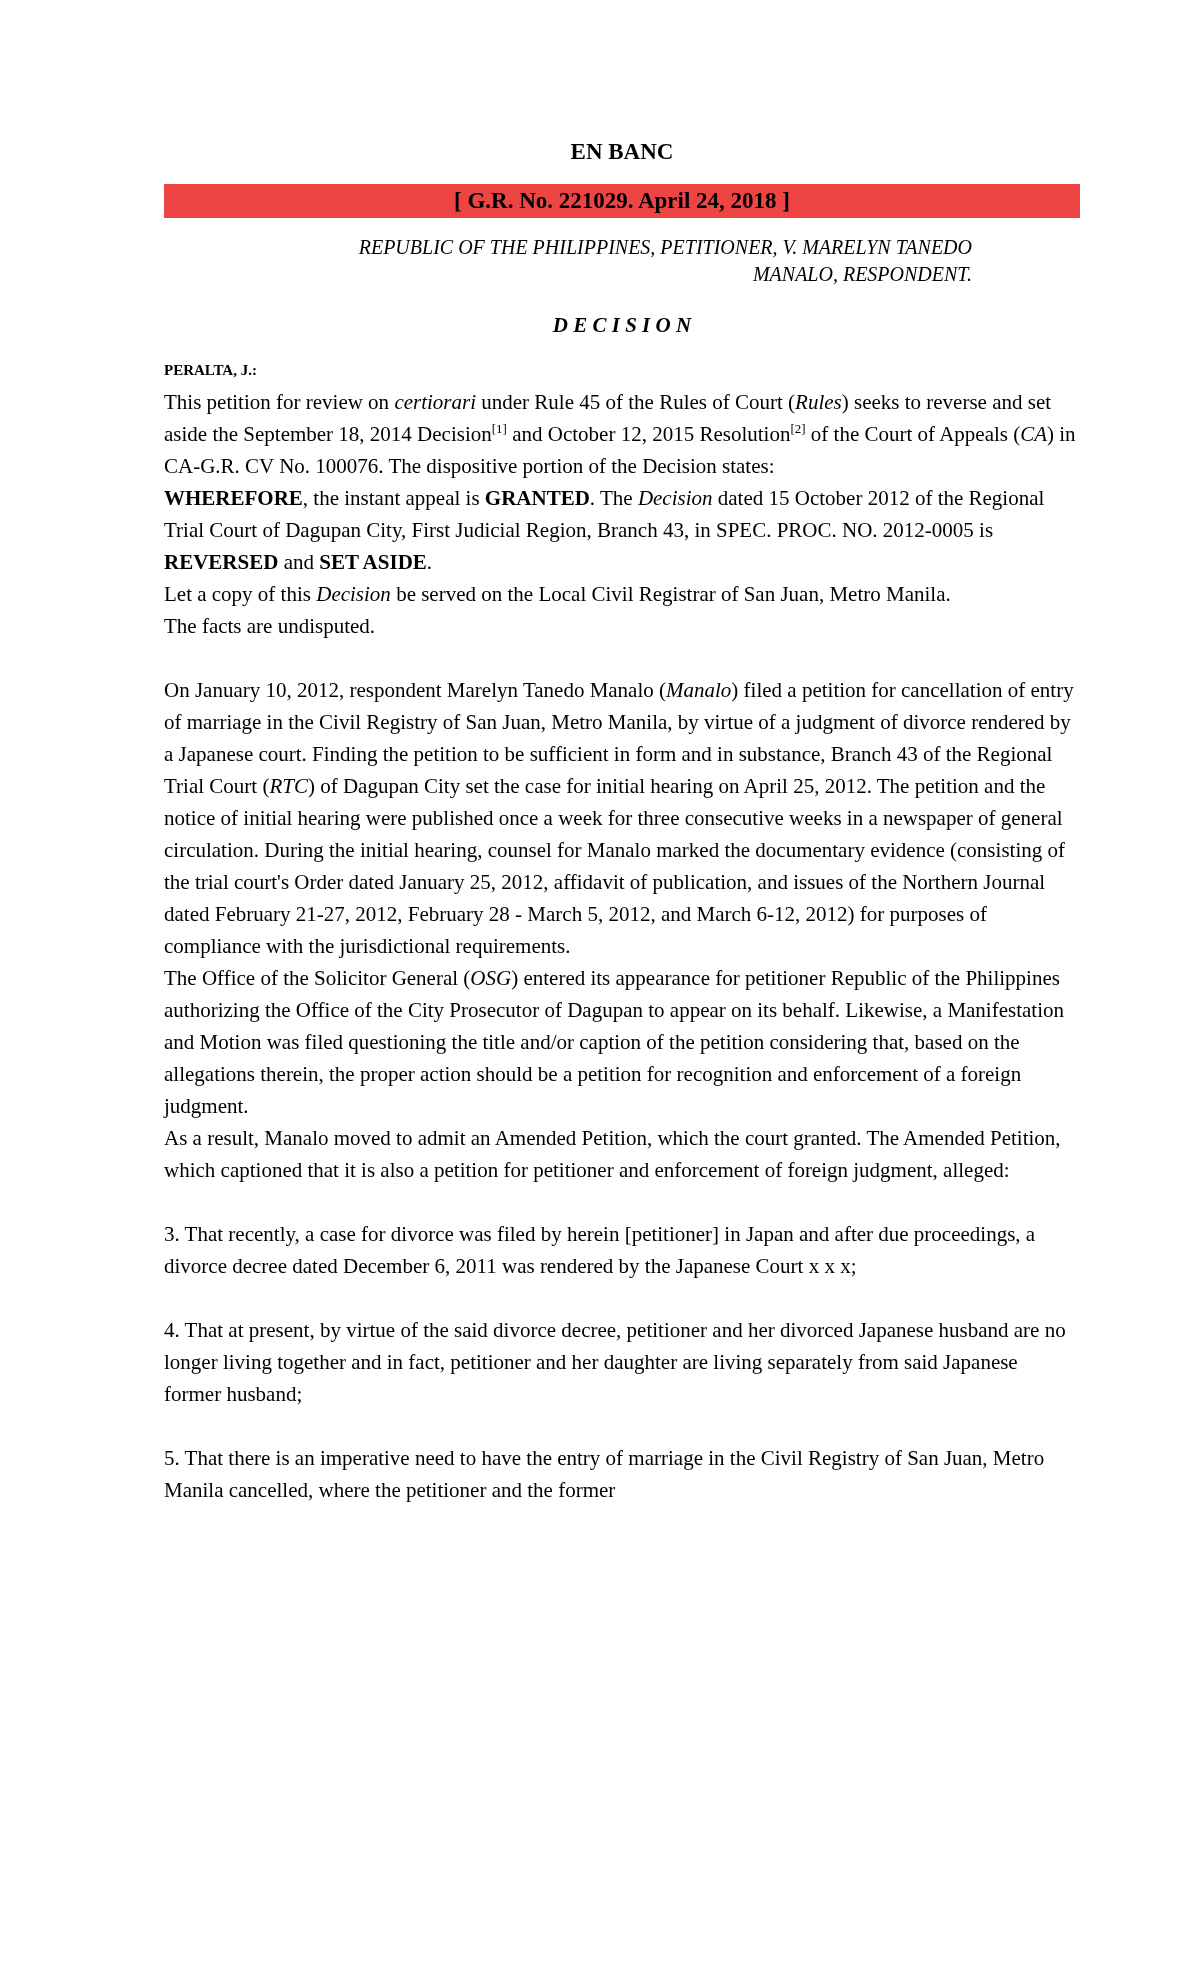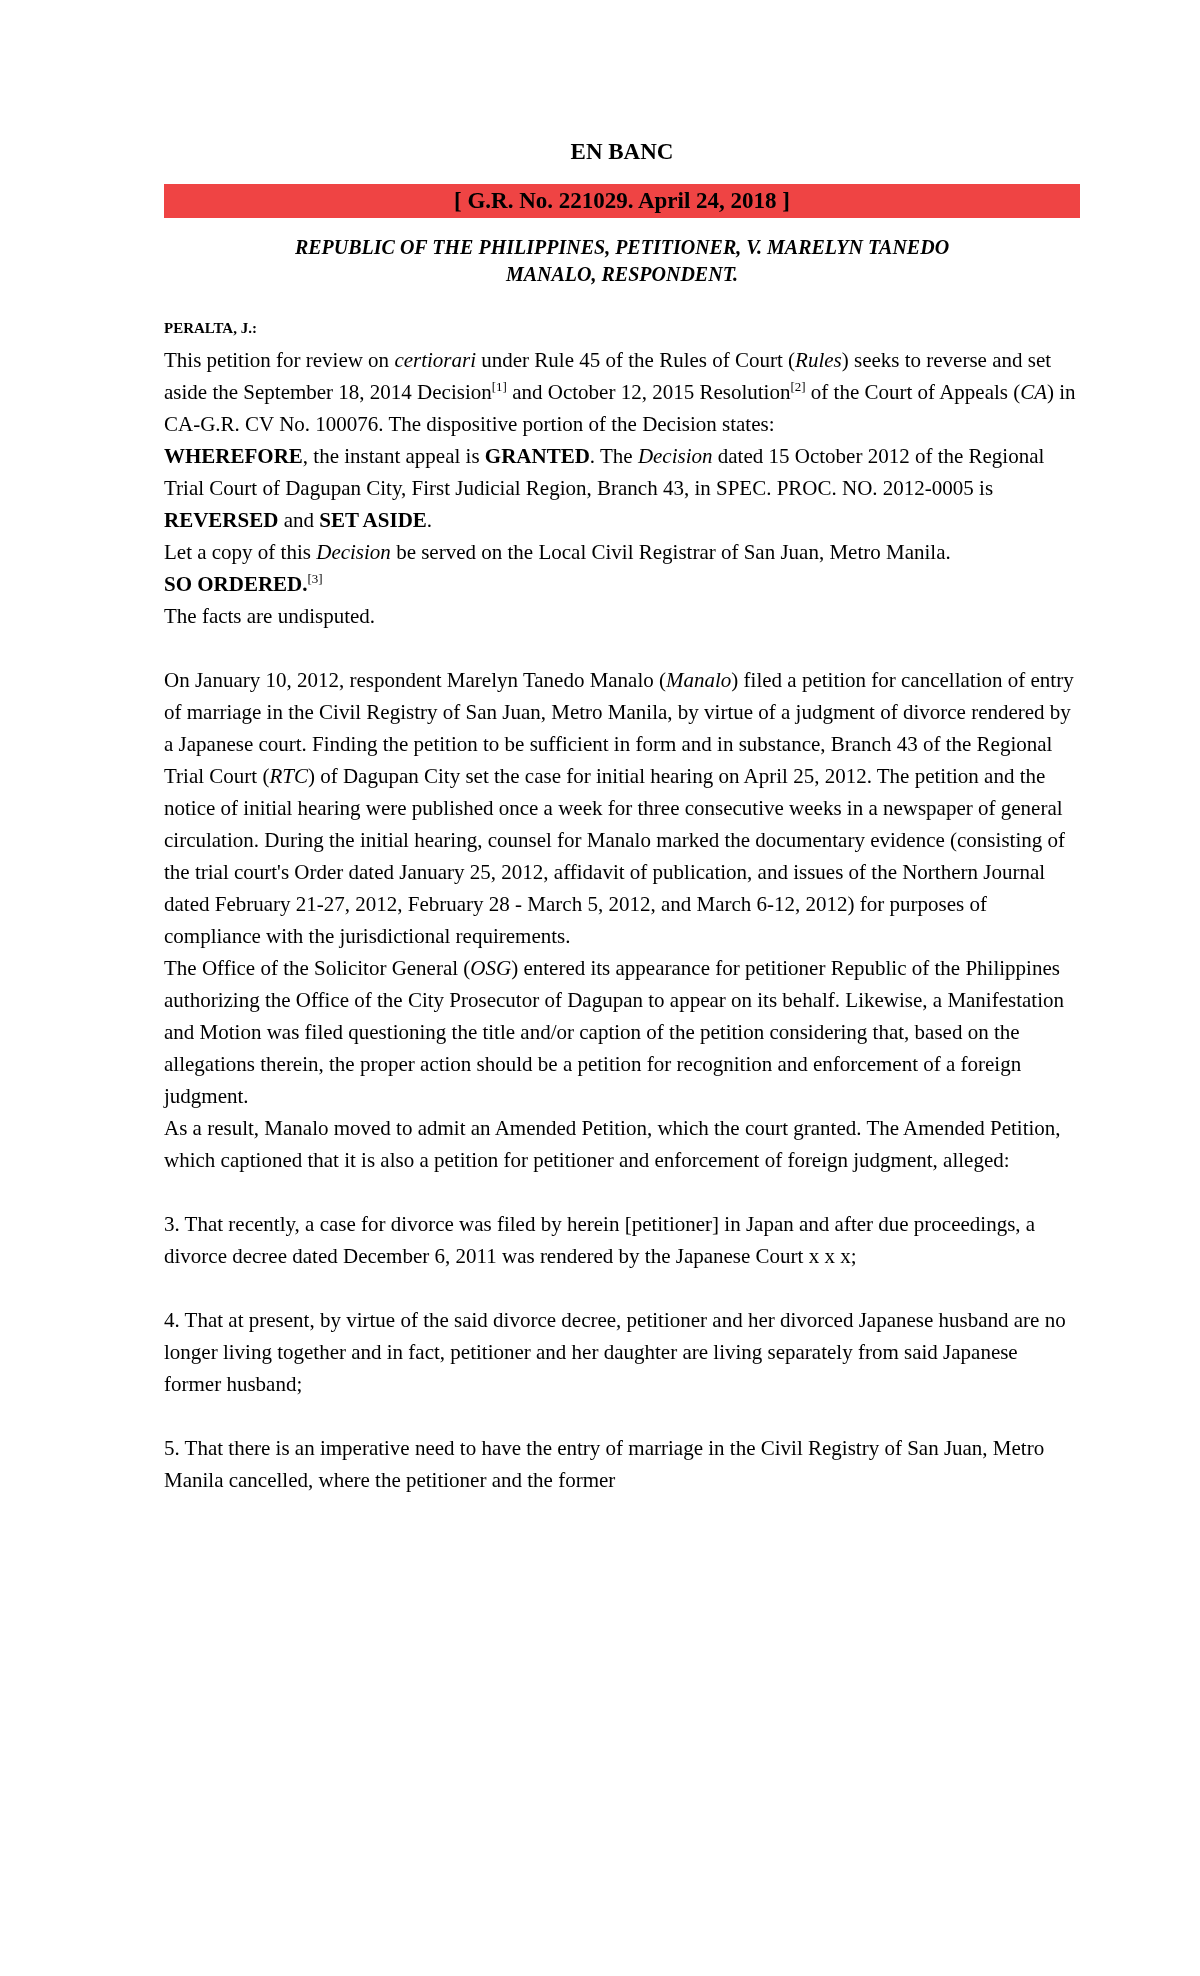--- a/index.html
+++ b/index.html
@@ -33,22 +33,22 @@
   .citation-bar {
     background: #ef4444;
     text-align: center;
     font-weight: bold;
     font-size: 23px;
     line-height: 30px;
     padding: 2px 0;
     margin: 0 0 16px 0;
   }
   .case-title {
-    text-align: center;
-    font-weight: bold;
+    text-align: right;
+    font-weight: normal;
     font-style: italic;
     font-size: 20px;
     line-height: 27px;
     margin: 0 auto 24px auto;
     width: 700px;
   }
   .doc-type {
     text-align: center;
     font-weight: bold;
     font-style: italic;
@@ -82,28 +82,28 @@
 
 <div class="page">
   <div class="content">
 
     <div class="court-division">EN BANC</div>
 
     <div class="citation-bar">[ G.R. No. 221029. April 24, 2018 ]</div>
 
     <div class="case-title">REPUBLIC OF THE PHILIPPINES, PETITIONER, V. MARELYN TANEDO MANALO, RESPONDENT.</div>
 
+    <div class="doc-type">D E C I S I O N</div>
 
     <p class="ponente">PERALTA, J.:</p>
 
     <div>
         <p class="para"><span>This petition for review on </span><span class="i">certiorari</span><span> under Rule 45 of the Rules of Court (</span><span class="i">Rules</span><span>) seeks to reverse and set aside the September 18, 2014 Decision</span><span class="sup">[1]</span><span> and October 12, 2015 Resolution</span><span class="sup">[2]</span><span> of the Court of Appeals (</span><span class="i">CA</span><span>) in CA-G.R. CV No. 100076. The dispositive portion of the Decision states:</span></p>
         <p class="para"><span class="b">WHEREFORE</span><span>, the instant appeal is </span><span class="b">GRANTED</span><span>. The </span><span class="i">Decision</span><span> dated 15 October 2012 of the Regional Trial Court of Dagupan City, First Judicial Region, Branch 43, in SPEC. PROC. NO. 2012-0005 is </span><span class="b">REVERSED</span><span> and </span><span class="b">SET ASIDE</span><span>.</span></p>
         <p class="para"><span>Let a copy of this </span><span class="i">Decision</span><span> be served on the Local Civil Registrar of San Juan, Metro Manila.</span></p>
-        <p class="para"><span class="b">SO ORDERED.</span><span class="sup">[3]</span></p>
         <p class="para"><span>The facts are undisputed.</span></p>
         <p class="para gap"><span>On January 10, 2012, respondent Marelyn Tanedo Manalo (</span><span class="i">Manalo</span><span>) filed a petition for cancellation of entry of marriage in the Civil Registry of San Juan, Metro Manila, by virtue of a judgment of divorce rendered by a Japanese court. Finding the petition to be sufficient in form and in substance, Branch 43 of the Regional Trial Court (</span><span class="i">RTC</span><span>) of Dagupan City set the case for initial hearing on April 25, 2012. The petition and the notice of initial hearing were published once a week for three consecutive weeks in a newspaper of general circulation. During the initial hearing, counsel for Manalo marked the documentary evidence (consisting of the trial court's Order dated January 25, 2012, affidavit of publication, and issues of the Northern Journal dated February 21-27, 2012, February 28 - March 5, 2012, and March 6-12, 2012) for purposes of compliance with the jurisdictional requirements.</span></p>
         <p class="para"><span>The Office of the Solicitor General (</span><span class="i">OSG</span><span>) entered its appearance for petitioner Republic of the Philippines authorizing the Office of the City Prosecutor of Dagupan to appear on its behalf. Likewise, a Manifestation and Motion was filed questioning the title and/or caption of the petition considering that, based on the allegations therein, the proper action should be a petition for recognition and enforcement of a foreign judgment.</span></p>
         <p class="para"><span>As a result, Manalo moved to admit an Amended Petition, which the court granted. The Amended Petition, which captioned that it is also a petition for petitioner and enforcement of foreign judgment, alleged:</span></p>
         <p class="para gap"><span>3. That recently, a case for divorce was filed by herein [petitioner] in Japan and after due proceedings, a divorce decree dated December 6, 2011 was rendered by the Japanese Court x x x;</span></p>
         <p class="para gap"><span>4. That at present, by virtue of the said divorce decree, petitioner and her divorced Japanese husband are no longer living together and in fact, petitioner and her daughter are living separately from said Japanese former husband;</span></p>
         <p class="para gap"><span>5. That there is an imperative need to have the entry of marriage in the Civil Registry of San Juan, Metro Manila cancelled, where the petitioner and the former</span></p>
       </div>
 
   </div>

